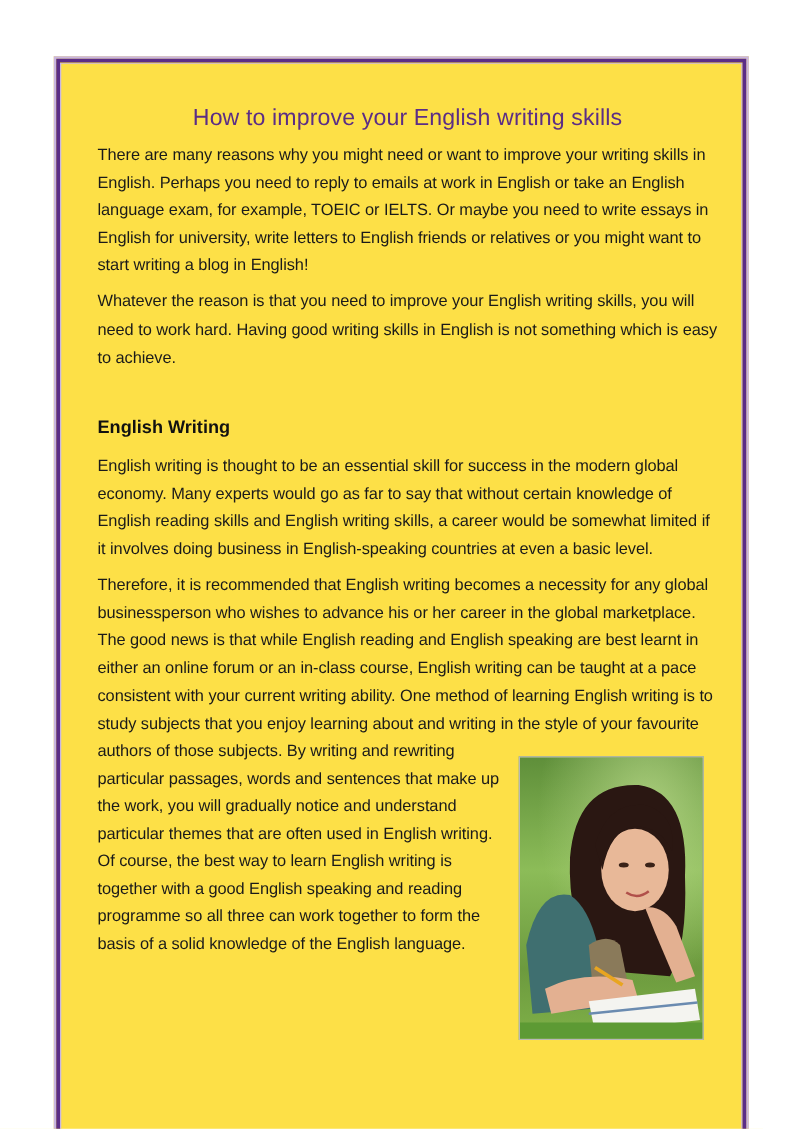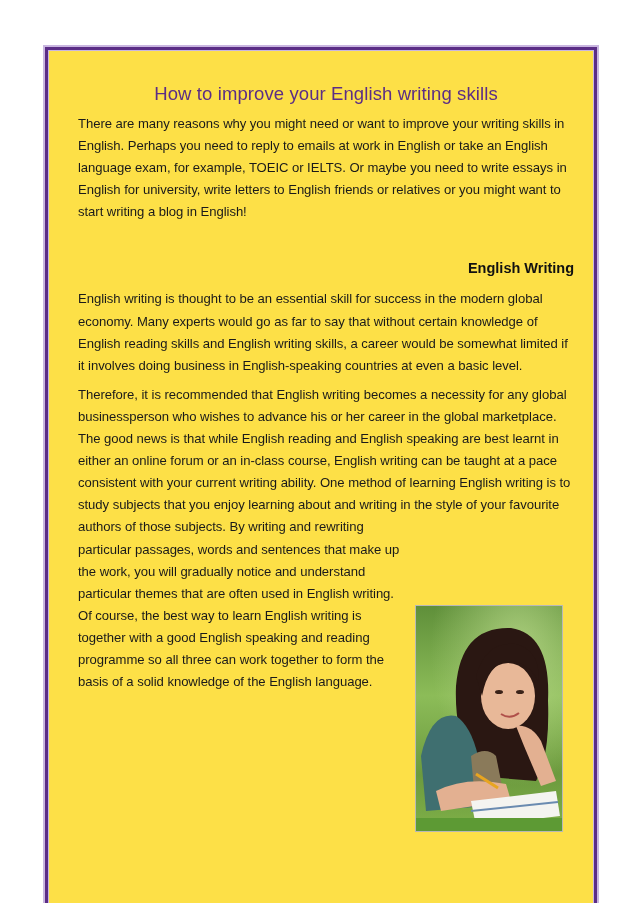--- a/index.html
+++ b/index.html
@@ -55,33 +55,33 @@
   .link {
     color: #1a1a1a;
     cursor: pointer;
   }
   .heading {
     font-size: 14.5px;
     font-weight: bold;
     margin: 34px 0 9px 0;
     line-height: 22px;
     color: #111;
-    text-align: right;
   }
 </style>
 </head>
 <body>
 
 <div class="page-frame">
   <div class="page-frame-inner"></div>
   <div class="content">
     <h1 class="title">How to improve your English writing skills</h1>
 
     <p><span>There are many reasons why you might need or want to improve your writing skills in English. Perhaps you need to reply to emails at work in English or take an English language exam, for example, </span><span class="link">TOEIC</span><span> or IELTS. Or maybe you need to write essays in English for university, write letters to English friends or relatives or you might want to start writing a blog in English!</span></p>
 
+    <p>Whatever the reason is that you need to improve your English writing skills, you will need to work hard. Having good writing skills in English is not something which is easy to achieve.</p>
 
     <h2 class="heading">English Writing</h2>
 
     <p>English writing is thought to be an essential skill for success in the modern global economy. Many experts would go as far to say that without certain knowledge of English reading skills and English writing skills, a career would be somewhat limited if it involves doing business in English-speaking countries at even a basic level.</p>
 
     <p><span style="float: right; width: 0px; height: 139.875px;"></span><span style="float: right; width: 172px; height: 252px; clear: right;"></span><span>Therefore, it is recommended that English writing becomes a necessity for any global businessperson who wishes to advance his or her career in the global marketplace. The good news is that while English reading and English speaking are best learnt in either an online forum or an </span><span class="link">in-class course</span><span>, English writing can be taught at a pace consistent with your current writing ability. One method of learning English writing is to study subjects that you enjoy learning about and writing in the style of your favourite authors of those subjects. By writing and rewriting particular passages, words and sentences that make up the work, you will gradually notice and understand particular themes that are often used in English writing. Of course, the best way to learn English writing is together with a good English speaking and reading programme so all three can work together to form the basis of a solid knowledge of the English language.</span></p>
   </div>
 </div>
 
 <div style="position:absolute;left:415px;top:605px;width:148px;height:227px;border:1px solid #b8b8b8;box-sizing:border-box;overflow:hidden;background:#7aa84a;" title="Young woman lying on grass writing in a notebook">

